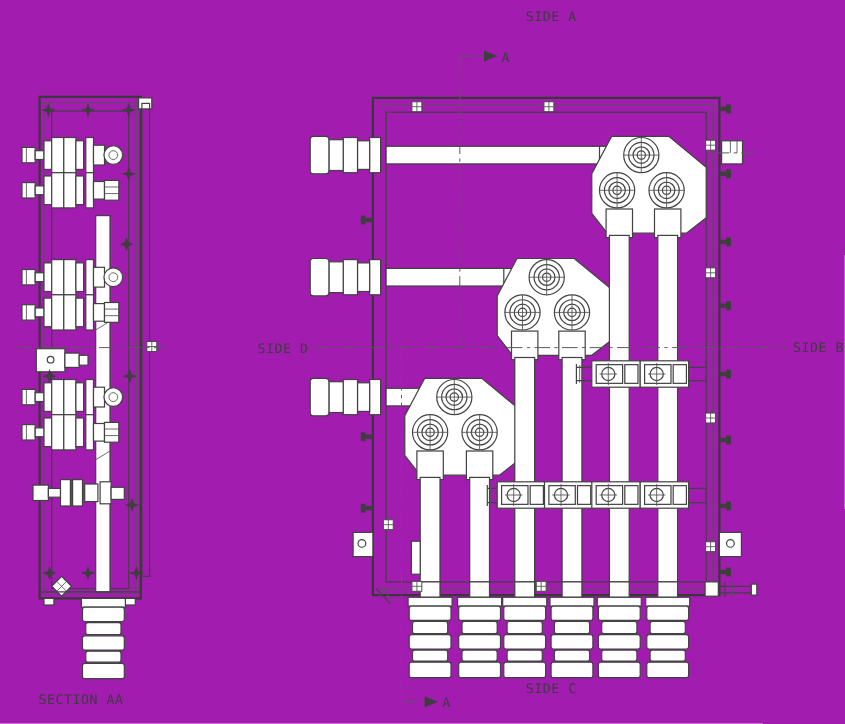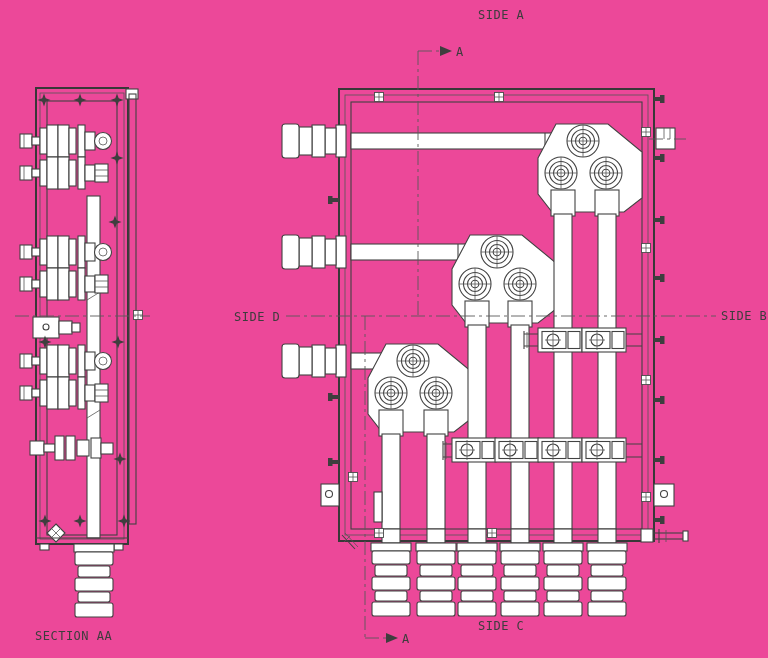--- a/index.html
+++ b/index.html
@@ -1,16 +1,16 @@
 <!DOCTYPE html>
 <html><head>
 <meta charset="utf-8">
 <style>
   html,body{margin:0;padding:0;background:#ffffff;}
-  .page{width:768px;height:658px;background:#ec4899;position:relative;overflow:hidden;}
+  .page{width:768px;height:658px;background:#a21caf;position:relative;overflow:hidden;}
   svg{display:block;}
   .ln{fill:none;stroke:#424242;stroke-width:1.1;}
   .ln2{fill:none;stroke:#383838;stroke-width:2;}
   .thin{fill:none;stroke:#555555;stroke-width:0.8;}
   .wfill{fill:#ffffff;stroke:#424242;stroke-width:1.1;}
   .wfill-thin{fill:#ffffff;stroke:#4a4a4a;stroke-width:0.9;}
   .dark{fill:#3e3e3e;stroke:none;}
   .dash{fill:none;stroke:#5a5a5a;stroke-width:0.9;stroke-dasharray:14 4 3 4;}
   text.cad{font-family:"DejaVu Sans Mono",monospace;font-size:12px;fill:#3d3d3d;letter-spacing:0.5px;}
 </style>

